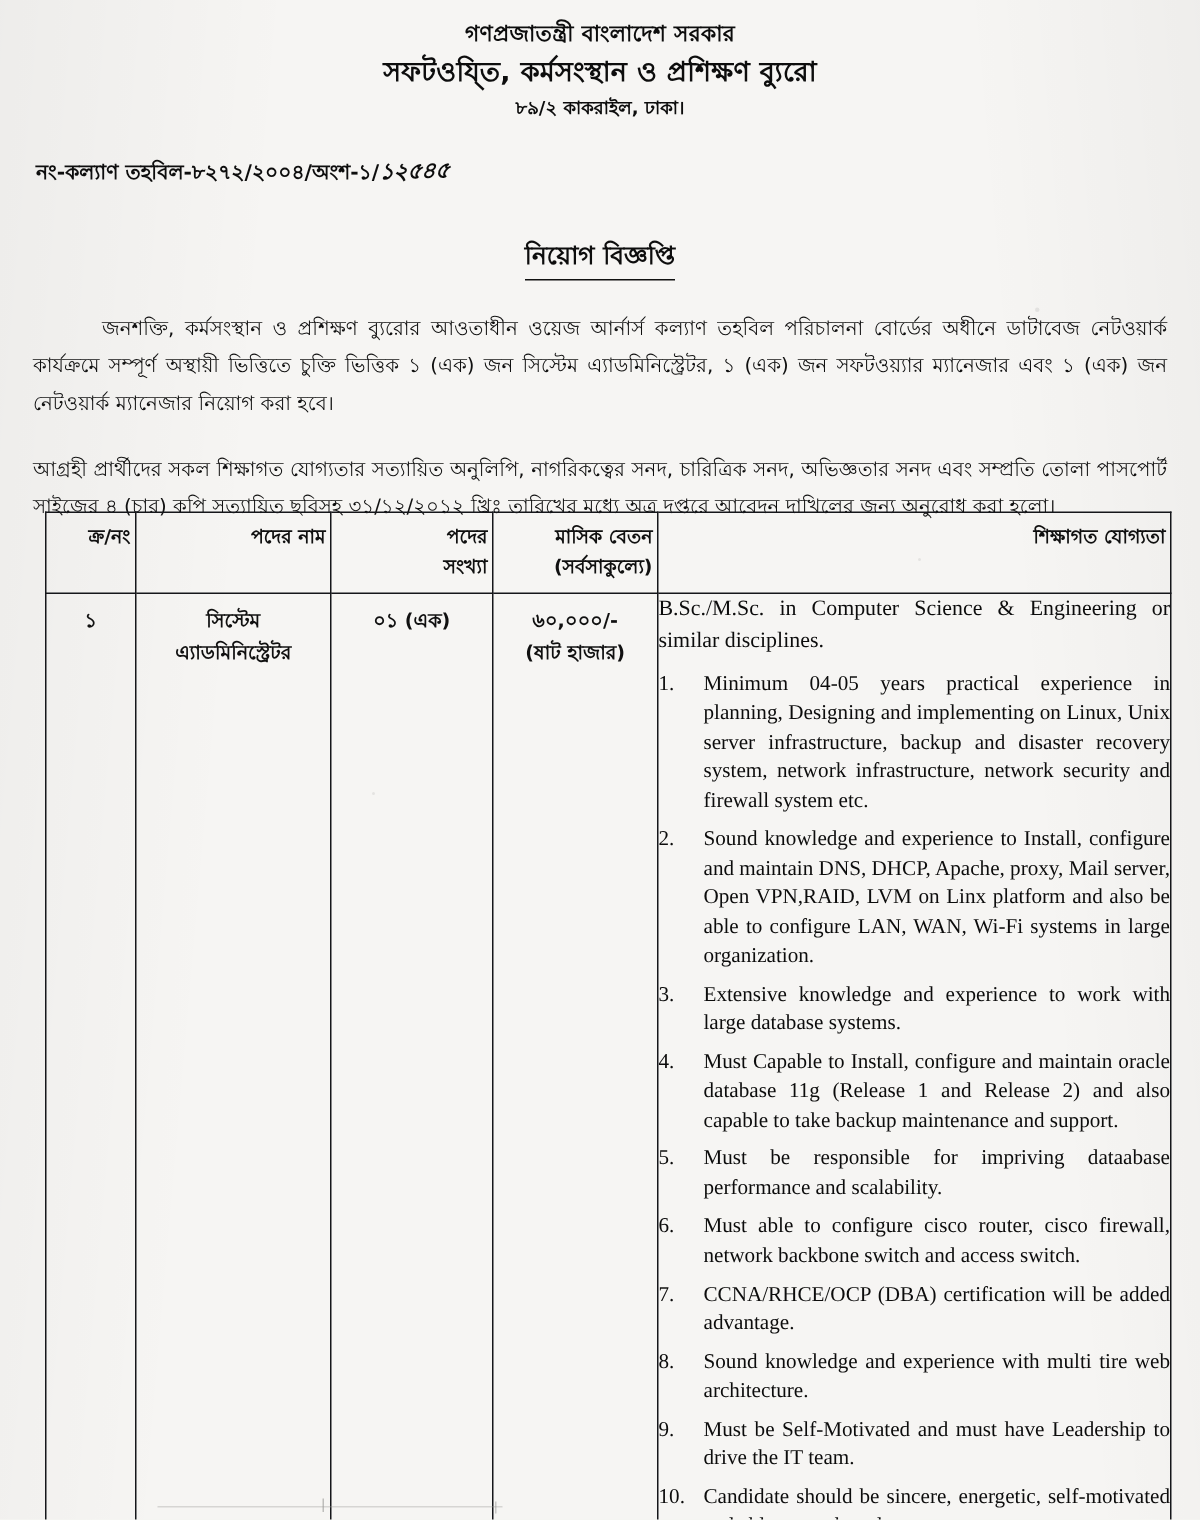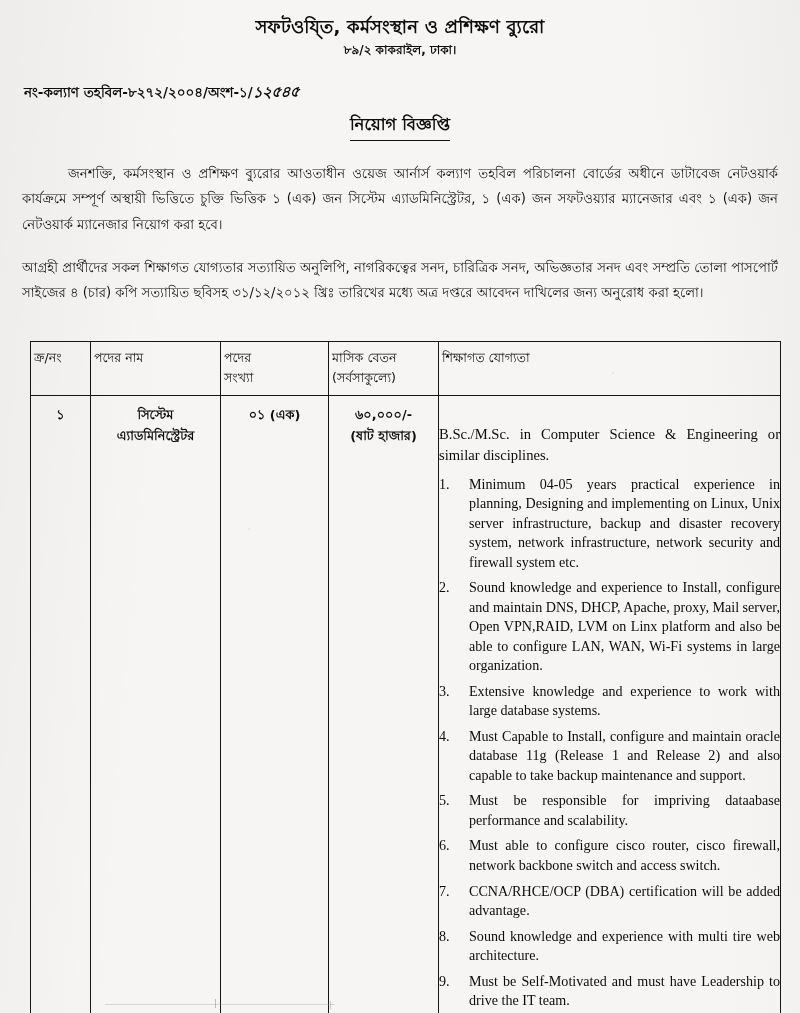--- a/index.html
+++ b/index.html
@@ -83,20 +83,21 @@
 
   .notice-title-wrap {
     text-align: center;
     margin-top: 6px;
   }
   .notice-title {
     font-size: 16.5px;
     display: inline-block;
     border-bottom: 1.6px solid #111;
     padding-bottom: 1px;
+    margin-top: 24px;
   }
 
   
   .para {
     font-family: "DejaVu Sans", "Liberation Sans", sans-serif;
     font-weight: normal;
     font-size: 13.2px;
     line-height: 1.92;
     text-align: justify;
     color: #101010;
@@ -125,24 +126,24 @@
   }
   .c1 { width: 60px; }
   .c2 { width: 130px; }
   .c3 { width: 108px; }
   .c4 { width: 110px; }
   .c5 { width: 342px; }
 
   th .thin {
     display: block;
     font-family: "DejaVu Sans", "Liberation Sans", sans-serif;
-    font-weight: normal;
+    font-weight: bold;
     font-size: 12.6px;
     line-height: 1.62;
-    text-align: left;
+    text-align: right;
     color: #101010;
     padding: 6px 3px 0 3px;
   }
   thead tr { height: 54px; }
 
   td.cell-bn {
     text-align: center;
   }
   td.cell-bn .inner {
     font-family: "DejaVu Sans", "Liberation Sans", sans-serif;
@@ -161,21 +162,20 @@
     padding: 8px 9px 12px 9px;
   }
   .qual-head {
     font-family: "Liberation Serif", "DejaVu Serif", serif;
     font-size: 14.6px;
     line-height: 1.43;
     text-align: justify;
     text-align-last: left;
     color: #0c0c0c;
     margin-bottom: 9px;
-    margin-top: 28px;
   }
   ol.qual-list {
     margin: 0;
     padding: 0;
     list-style: none;
     counter-reset: qitem;
   }
   ol.qual-list > li {
     counter-increment: qitem;
     position: relative;
@@ -231,20 +231,21 @@
     background: #000;
     opacity: 0.07;
   }
 </style>
 </head>
 <body>
 
 <div class="page">
 
   <div class="letterhead">
+    <div class="bn lh-line1">গণপ্রজাতন্ত্রী বাংলাদেশ সরকার</div>
     <div class="bn lh-line2">সফটওয্তি, কর্মসংস্থান ও প্রশিক্ষণ ব্যুরো</div>
     <div class="bn lh-line3">৮৯/২ কাকরাইল, ঢাকা।</div>
   </div>
 
   <div class="memo-row">
     <div class="memo-no bn"><span>নং-কল্যাণ তহবিল-৮২৭২/২০০৪/অংশ-১/</span><span class="memo-hand">১২৫৪৫</span></div>
   </div>
 
   <div class="notice-title-wrap">
     <span class="notice-title bn">নিয়োগ বিজ্ঞপ্তি</span>

